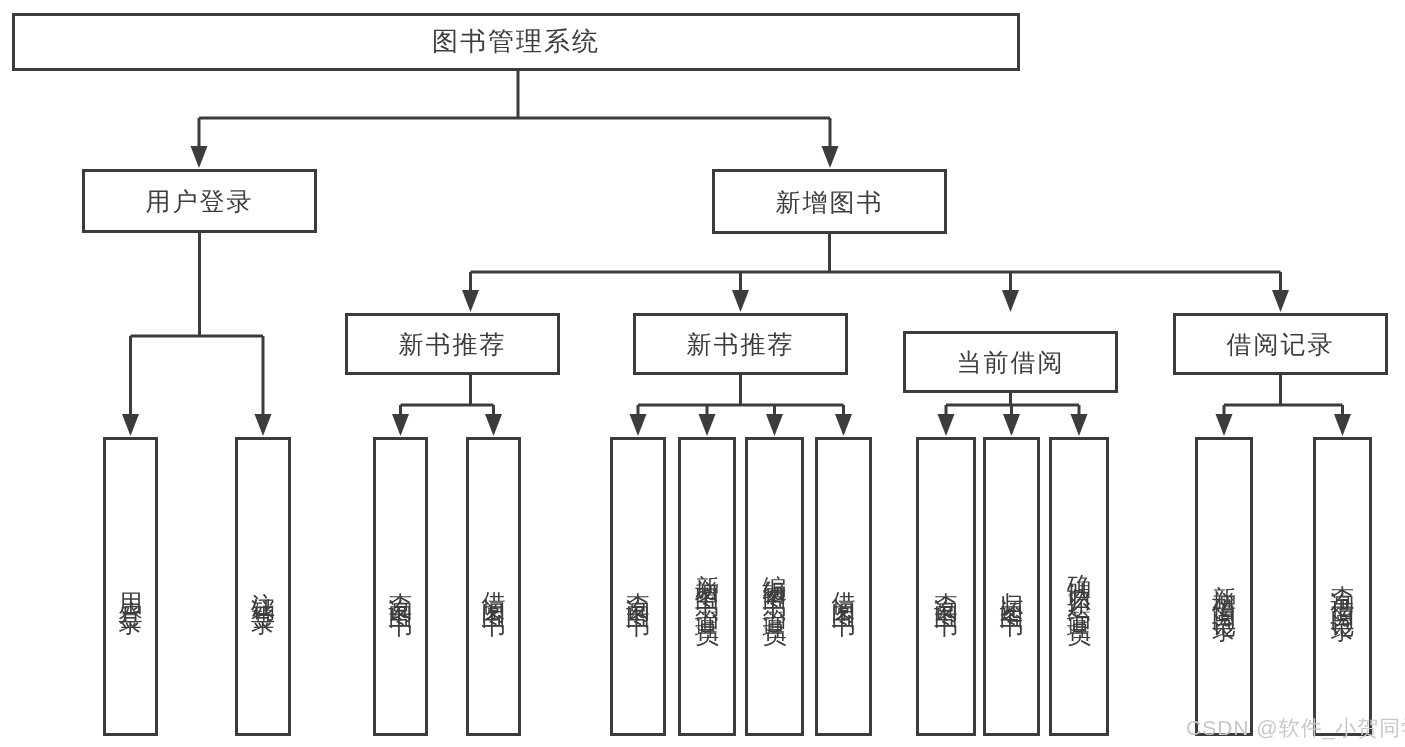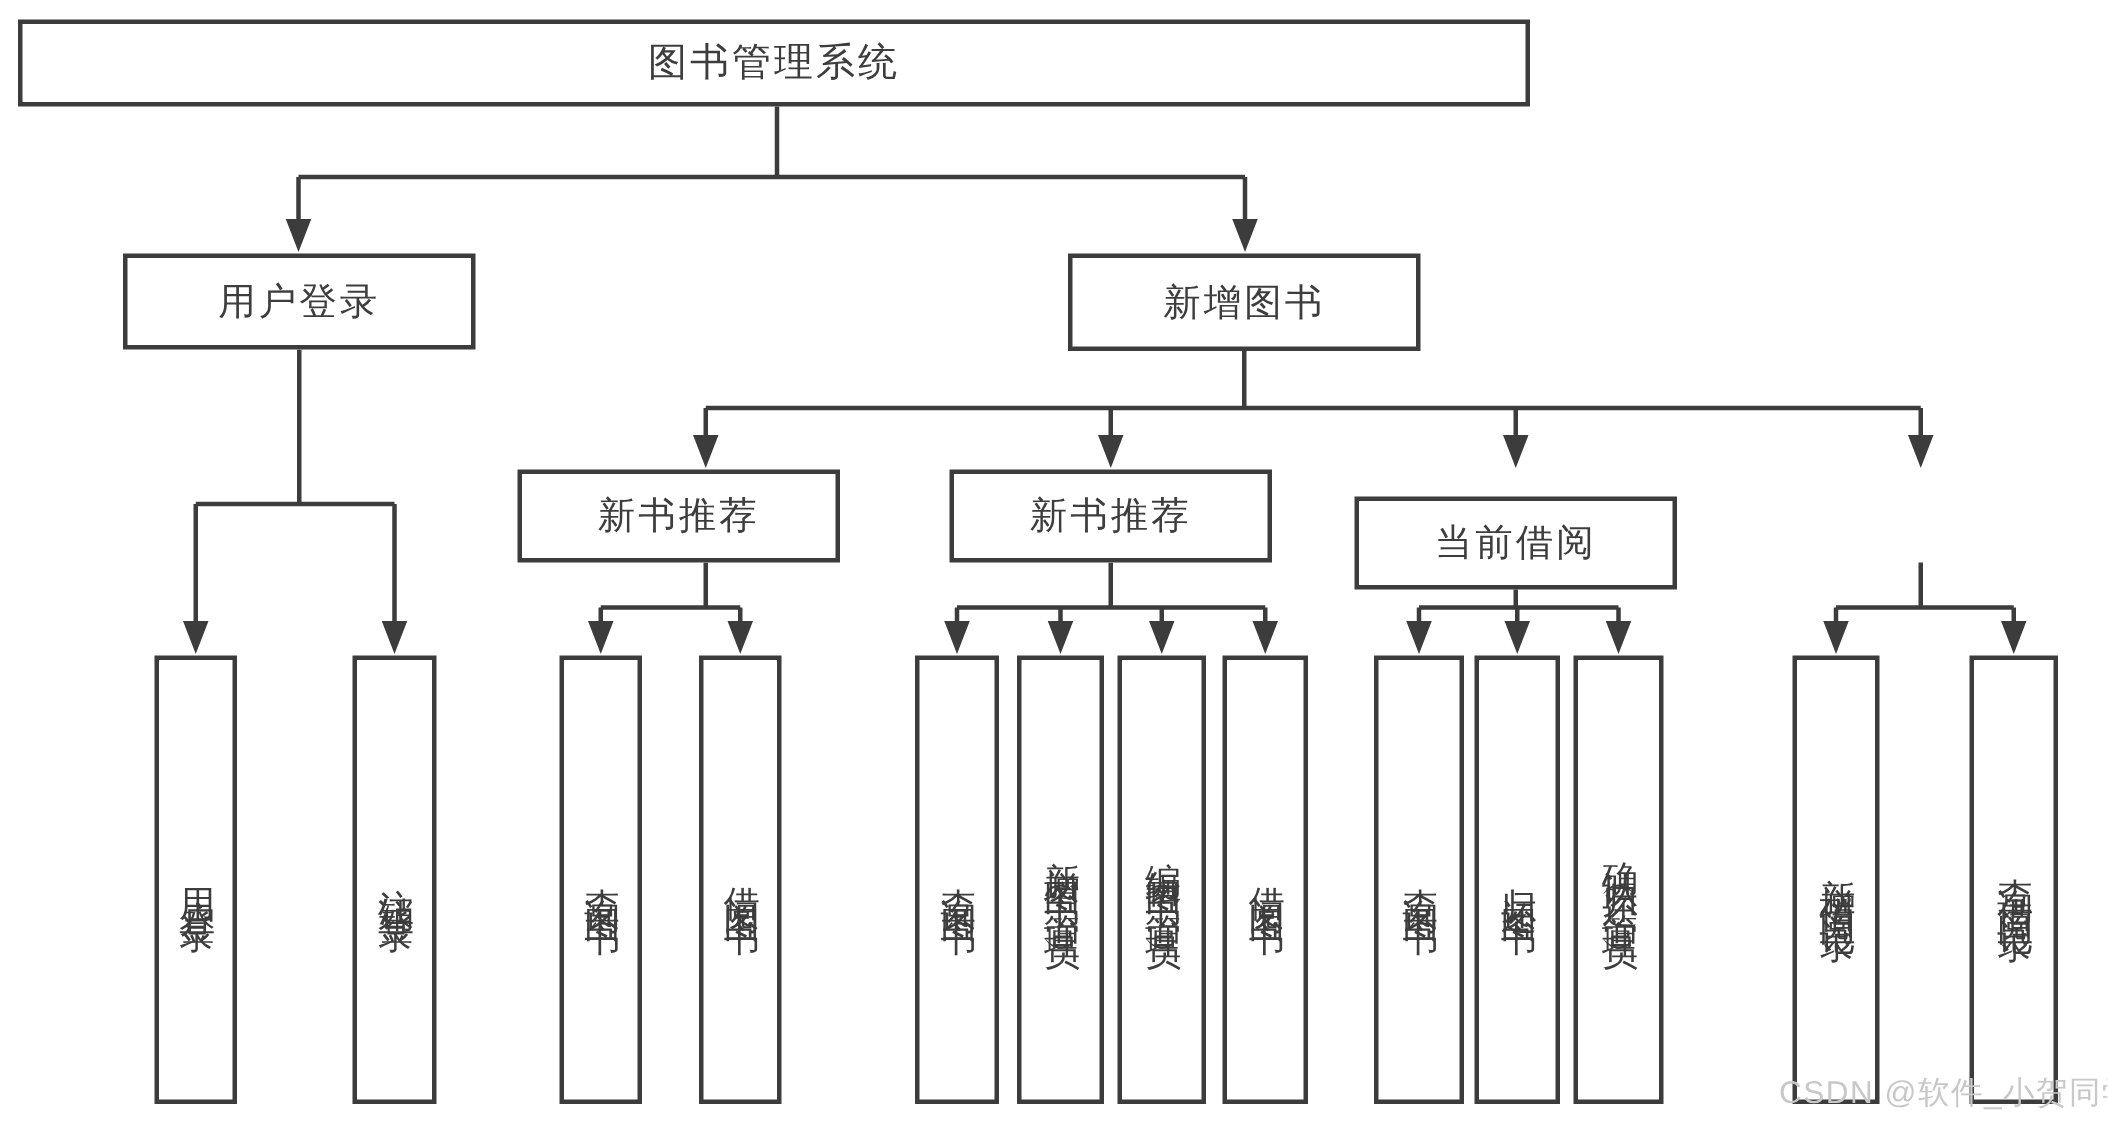--- a/index.html
+++ b/index.html
@@ -115,20 +115,23 @@
 
   <div class="node h" style="left:345px;top:313px;width:215px;height:62px">
     <span class="label">新书推荐</span>
   </div>
   <div class="node h" style="left:633px;top:313px;width:215px;height:62px">
     <span class="label">新书推荐</span>
   </div>
   <div class="node h" style="left:903px;top:331px;width:215px;height:62px">
     <span class="label">当前借阅</span>
   </div>
+  <div class="node h" style="left:1173px;top:313px;width:215px;height:62px">
+    <span class="label">借阅记录</span>
+  </div>
 
   <div class="node v" style="left:103px;top:437px;width:55px;height:299px">
     <span class="label">用户登录</span>
   </div>
   <div class="node v" style="left:235px;top:437px;width:56px;height:299px">
     <span class="label">注销登录</span>
   </div>
 
   <div class="node v" style="left:373px;top:437px;width:55px;height:299px">
     <span class="label">查询图书</span>

